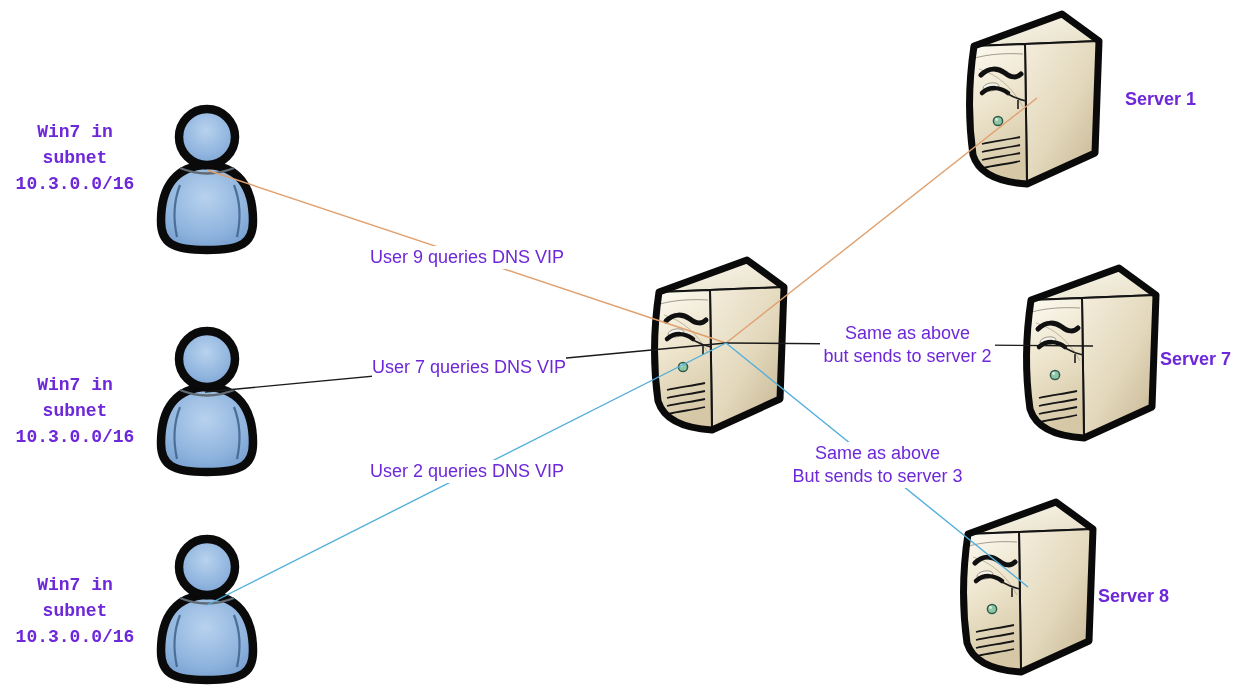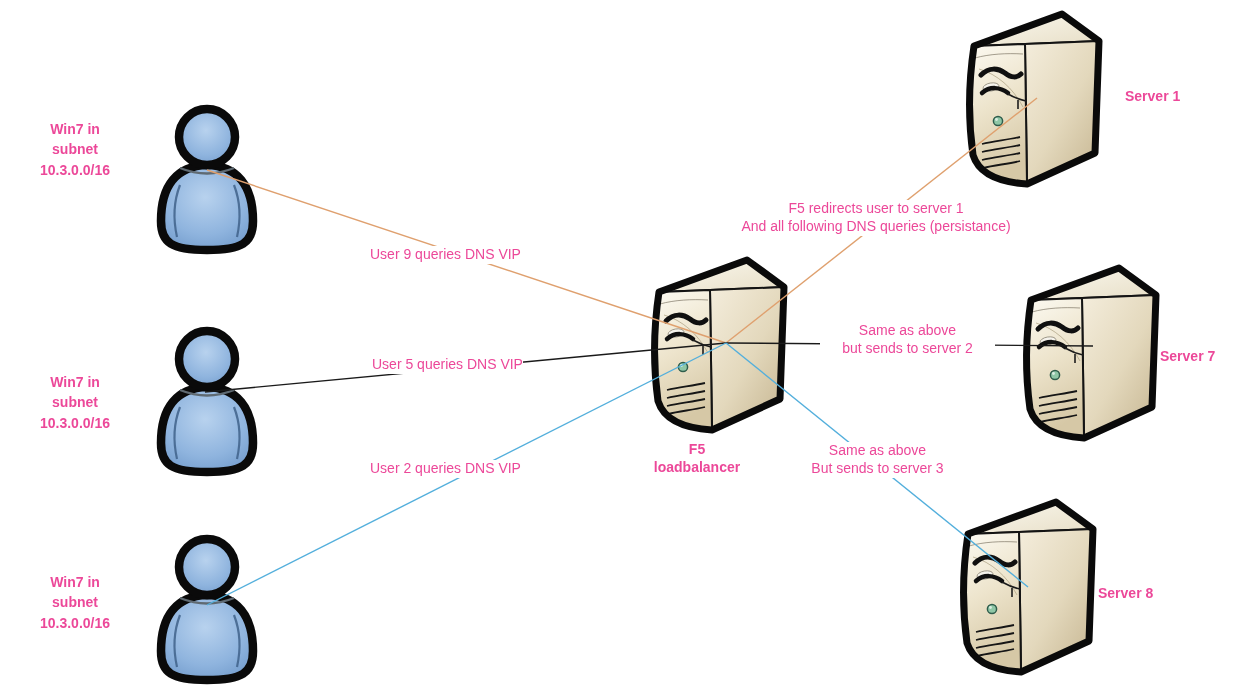--- a/index.html
+++ b/index.html
@@ -2,25 +2,25 @@
 <html><head>
 <meta charset="utf-8">
 <style>
   html,body{margin:0;padding:0;background:#fff;}
   #diagram{
     position:relative;width:1244px;height:688px;background:#fff;overflow:hidden;
     font-family:"Liberation Sans",sans-serif;color:#1c1c1c;
   }
   .lbl{
     position:absolute;white-space:pre-line;background:#fff;
-    font-size:14px;line-height:1.27;color:#ec4899;z-index:30;
+    font-size:18px;line-height:1.27;color:#6d28d9;z-index:30;
   }
   .bold{font-weight:bold;}
   .center{text-align:center;}
-  .win7{line-height:1.45;width:140px;}
+  .win7{line-height:1.45;width:140px;font-family:Liberation Mono, monospace;}
   .icon{position:absolute;z-index:10;}
   #connectors{position:absolute;left:0;top:0;z-index:20;pointer-events:none;}
 </style>
 </head>
 <body>
 
 <div id="diagram">
 
   <svg width="0" height="0" style="position:absolute" aria-hidden="true">
     <defs>
@@ -109,31 +109,27 @@
   <div class="lbl bold center win7" style="left:5px;top:119px">Win7 in
 subnet
 10.3.0.0/16</div>
   <div class="lbl bold center win7" style="left:5px;top:372px">Win7 in
 subnet
 10.3.0.0/16</div>
   <div class="lbl bold center win7" style="left:5px;top:572px">Win7 in
 subnet
 10.3.0.0/16</div>
 
-  <div class="lbl bold center" style="left:627px;top:440px;width:140px;line-height:1.3">F5
-loadbalancer</div>
 
   <div class="lbl bold" style="left:1125px;top:88px">Server 1</div>
   <div class="lbl bold" style="left:1160px;top:348px">Server 7</div>
   <div class="lbl bold" style="left:1098px;top:585px">Server 8</div>
 
   <div class="lbl" style="left:370px;top:246px">User 9 queries DNS VIP</div>
-  <div class="lbl" style="left:372px;top:356px">User 5 queries DNS VIP</div>
+  <div class="lbl" style="left:372px;top:356px">User 7 queries DNS VIP</div>
   <div class="lbl" style="left:370px;top:460px">User 2 queries DNS VIP</div>
 
-  <div class="lbl center" style="left:695px;top:200px;width:362px">F5 redirects user to server 1
-And all following DNS queries (persistance)</div>
   <div class="lbl center" style="left:820px;top:322px;width:175px">Same as above
 but sends to server 2</div>
   <div class="lbl center" style="left:790px;top:442px;width:175px">Same as above
 But sends to server 3</div>
 
 </div>
 
 </body></html>

